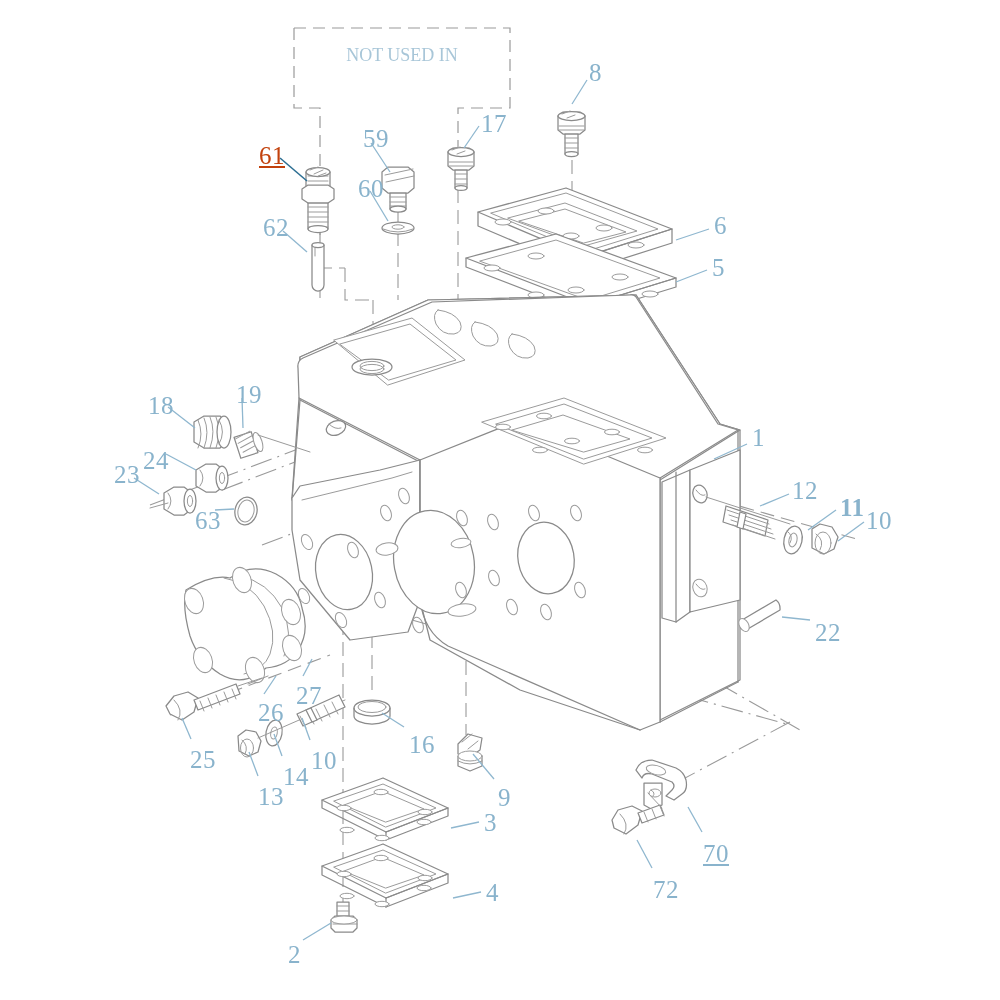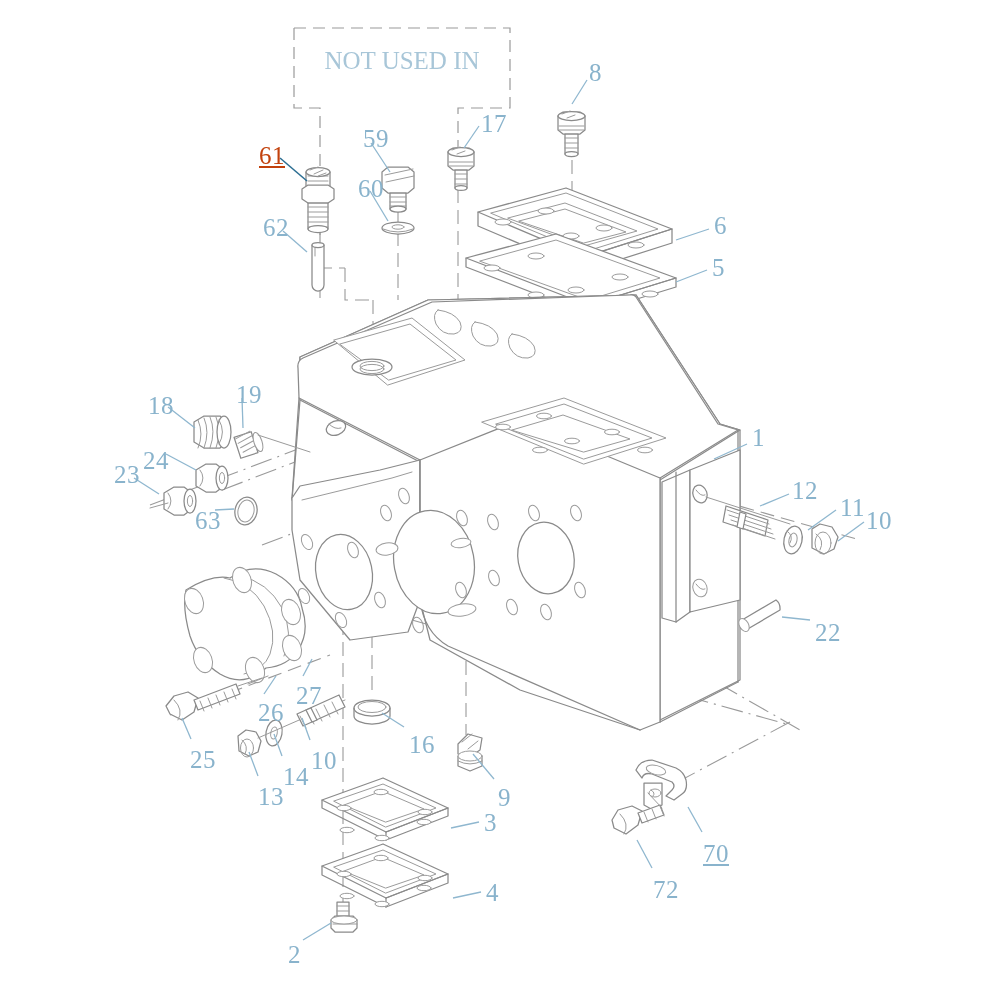--- a/index.html
+++ b/index.html
@@ -4,21 +4,21 @@
 <style>
   html,body{margin:0;padding:0;background:#ffffff;}
   body{width:1000px;height:1000px;overflow:hidden;
        font-family:"Liberation Serif","DejaVu Serif",serif;}
   #stage{position:relative;width:1000px;height:1000px;background:#fff;}
   svg{position:absolute;left:0;top:0;width:1000px;height:1000px;}
   .lbl{position:absolute;color:#89b3cc;font-size:25px;line-height:1;
        font-family:"Liberation Serif","DejaVu Serif",serif;
        letter-spacing:.5px;white-space:nowrap;user-select:none;}
   .lbl.hi{color:#c2410c;text-decoration:underline;}
-  .notebox{position:absolute;color:#a8c6d8;font-size:25px;text-align:center;
+  .notebox{position:absolute;color:#a8c6d8;font-size:18px;text-align:center;
            line-height:1.32;font-family:"Liberation Serif","DejaVu Serif",serif;
            white-space:nowrap;}
 </style>
 </head>
 <body>
 
 <div id="stage">
 
 <svg viewBox="0 0 1000 1000">
   <defs>
@@ -437,21 +437,21 @@
 <div id="labels">
       <div class="lbl" style="left: 752px; top: 425px;">1</div>
       <div class="lbl" style="left: 288px; top: 942px;">2</div>
       <div class="lbl" style="left: 484px; top: 810px;">3</div>
       <div class="lbl" style="left: 486px; top: 880px;">4</div>
       <div class="lbl" style="left: 712px; top: 255px;">5</div>
       <div class="lbl" style="left: 714px; top: 213px;">6</div>
       <div class="lbl" style="left: 589px; top: 60px;">8</div>
       <div class="lbl" style="left: 498px; top: 785px;">9</div>
       <div class="lbl" style="left: 866px; top: 508px;">10</div>
-      <div class="lbl" style="left: 840px; top: 495px;">11</div>
+      <div class="lbl" style="left: 840px; top: 495px; font-weight: bold;">11</div>
       <div class="lbl" style="left: 792px; top: 478px;">12</div>
       <div class="lbl" style="left: 258px; top: 784px;">13</div>
       <div class="lbl" style="left: 283px; top: 764px;">14</div>
       <div class="lbl" style="left: 311px; top: 748px;">10</div>
       <div class="lbl" style="left: 409px; top: 732px;">16</div>
       <div class="lbl" style="left: 481px; top: 111px;">17</div>
       <div class="lbl" style="left: 148px; top: 393px;">18</div>
       <div class="lbl" style="left: 236px; top: 382px;">19</div>
       <div class="lbl" style="left: 815px; top: 620px;">22</div>
       <div class="lbl" style="left: 114px; top: 462px;">23</div>

